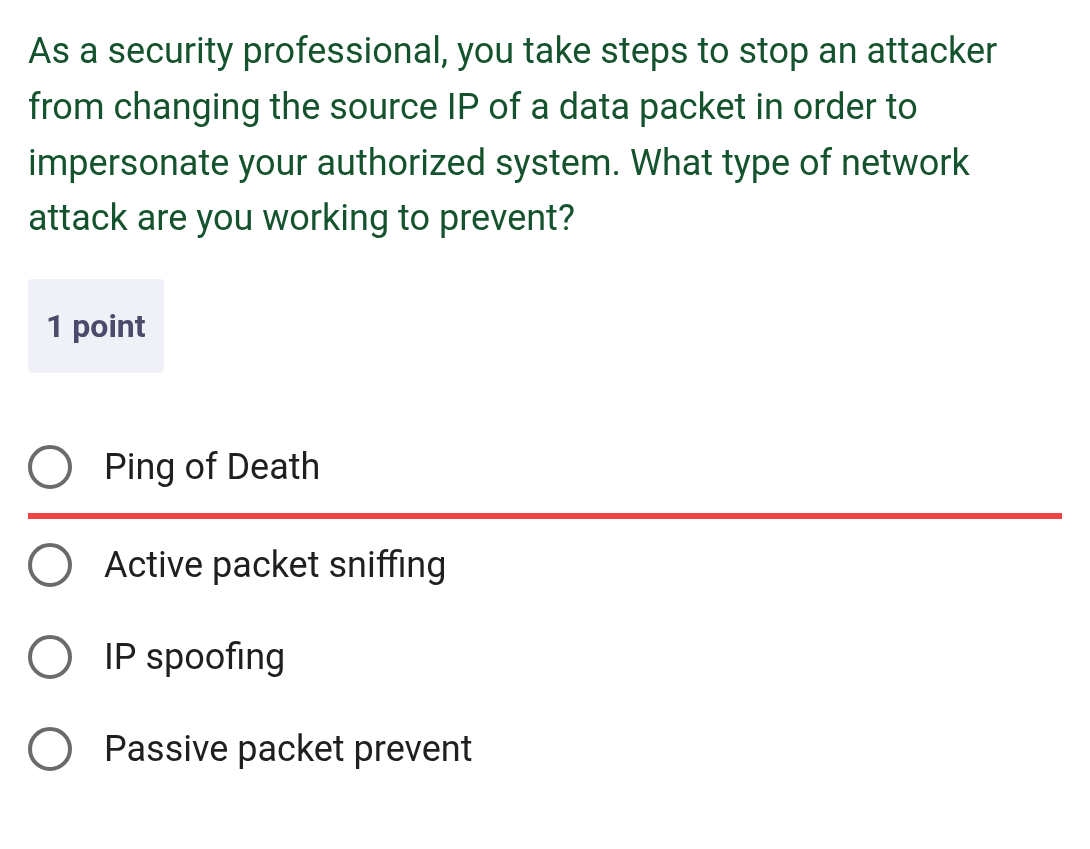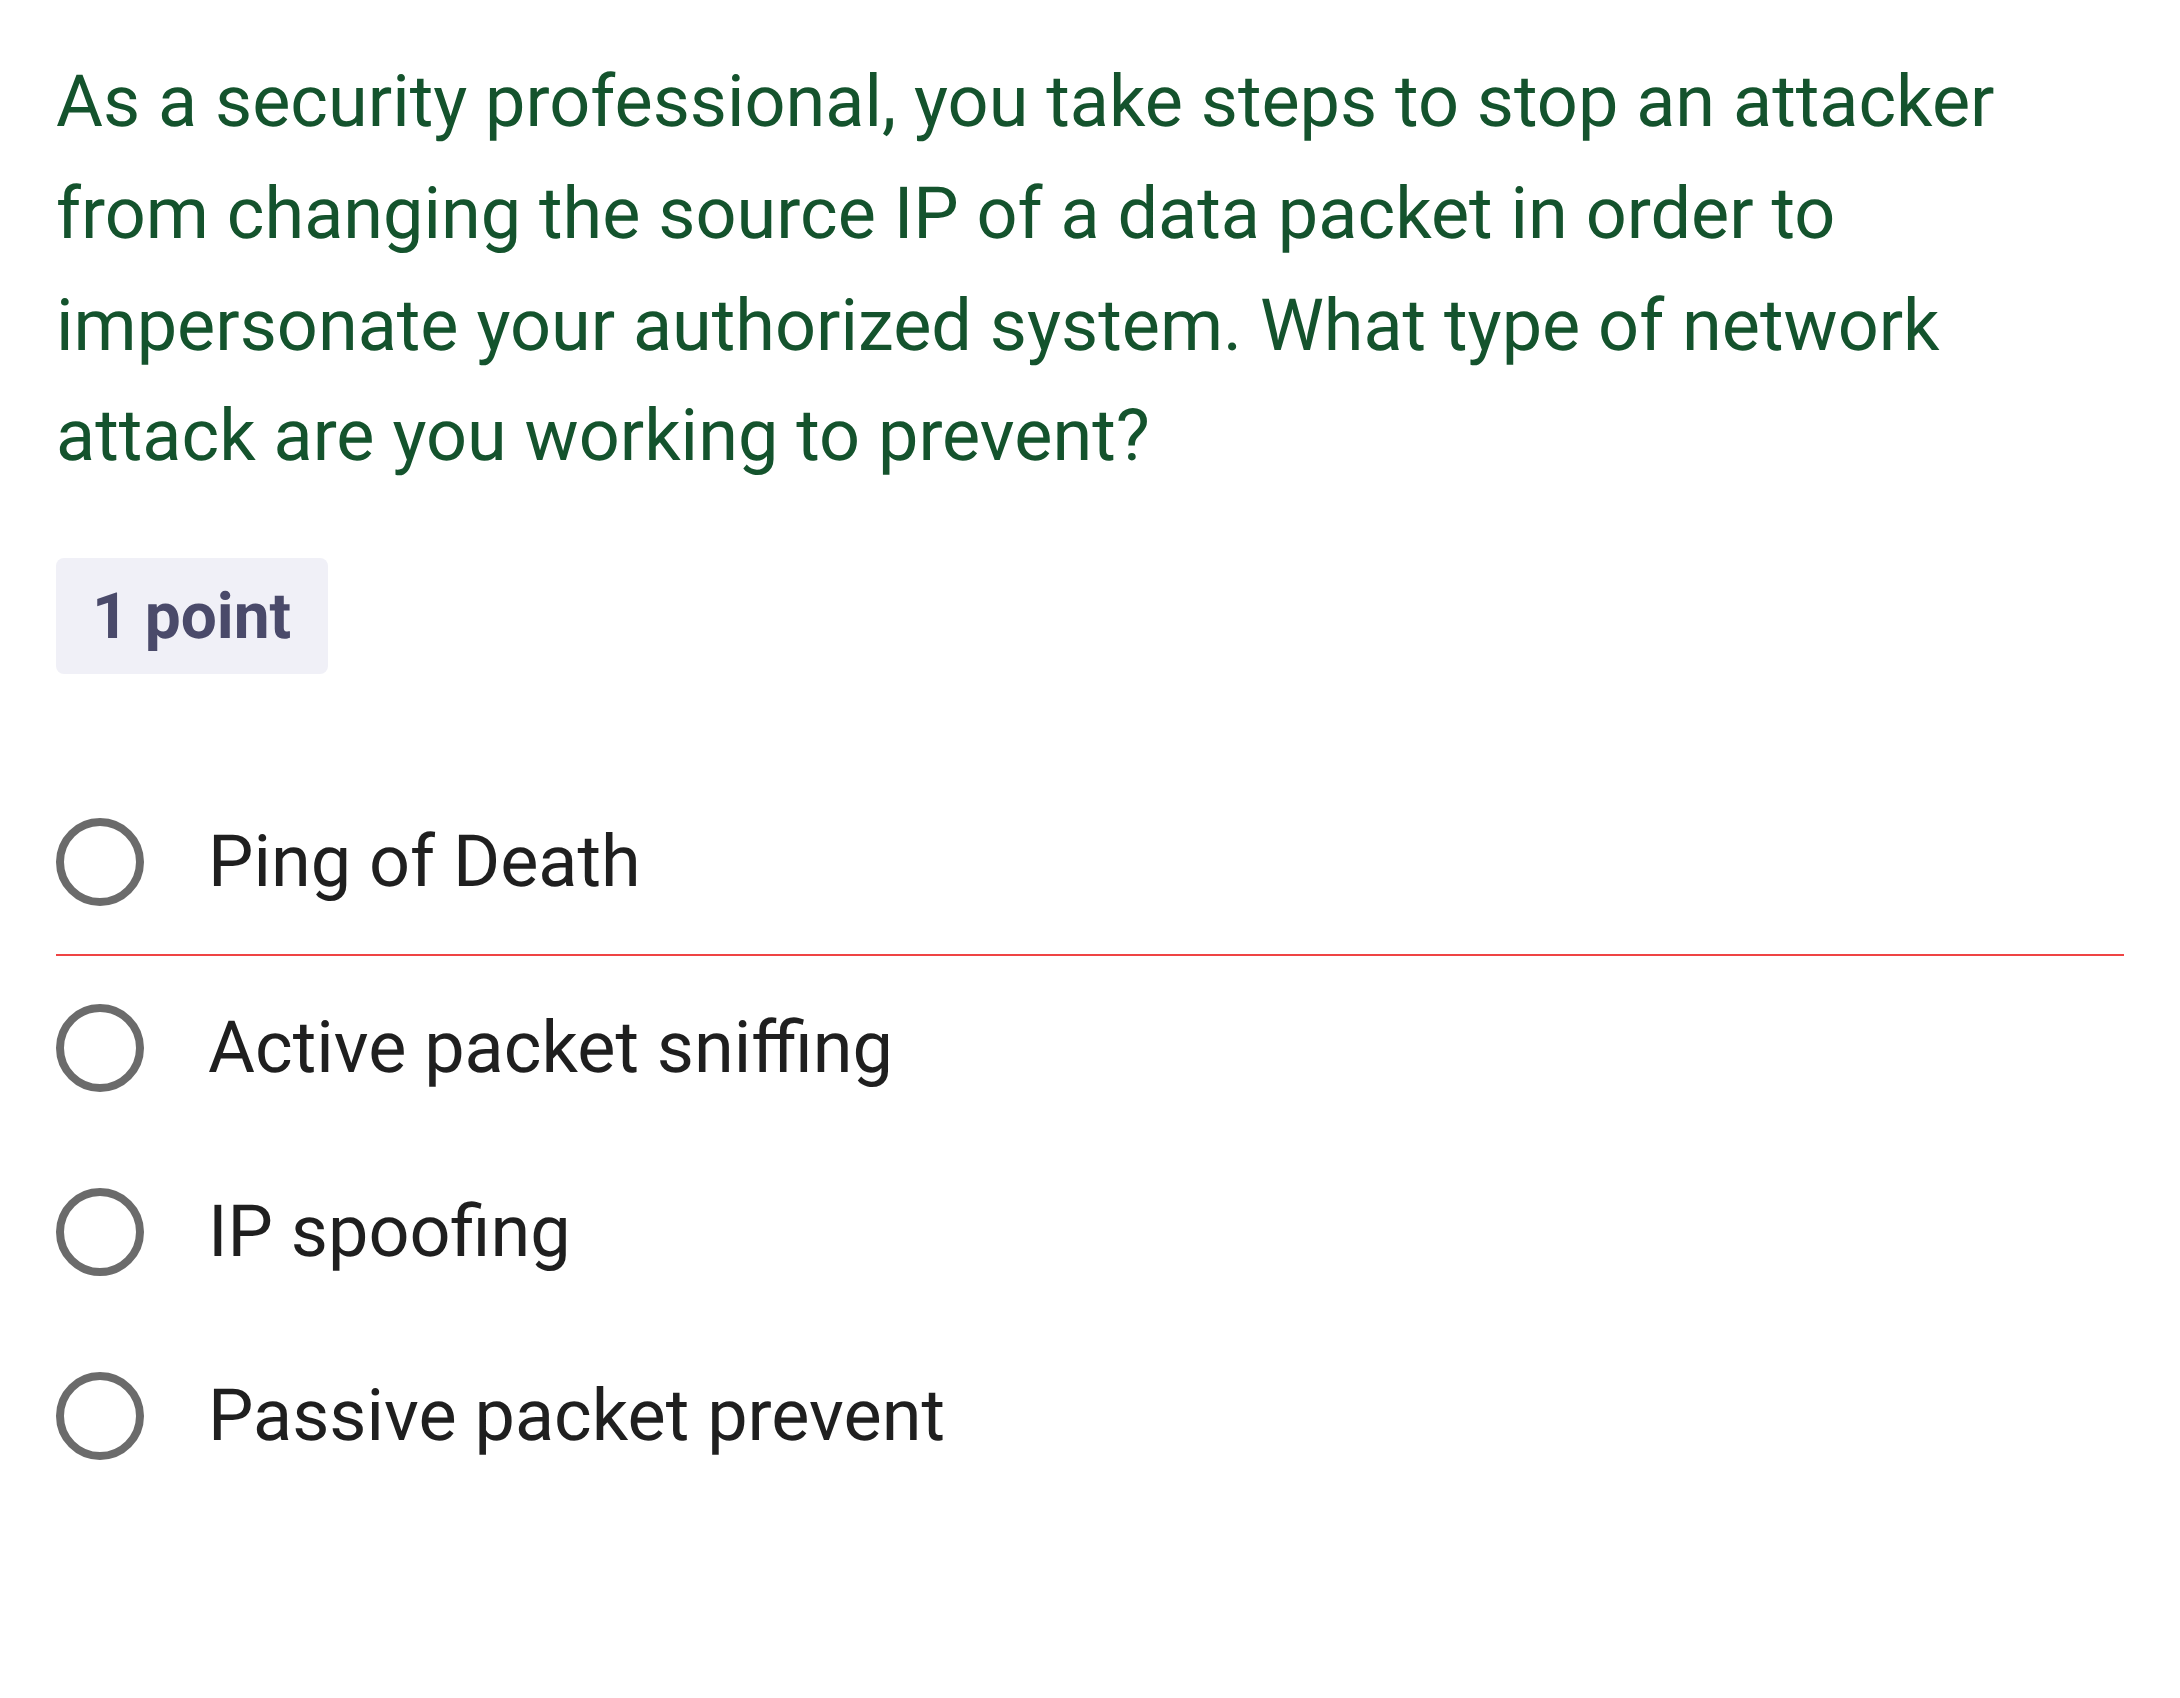--- a/index.html
+++ b/index.html
@@ -21,36 +21,36 @@
       color: #14532d;
       margin-bottom: 32px;
       font-weight: 400;
     }
     .points-badge {
       display: inline-block;
       background: #f0f0f7;
       color: #4a4a6a;
       font-size: 32px;
       font-weight: 700;
-      padding: 10px 18px;
+      padding: 28px 18px;
       border-radius: 4px;
       margin-bottom: 48px;
     }
     .options {
       display: flex;
       flex-direction: column;
     }
     .option {
       display: flex;
       align-items: center;
       padding: 24px 0;
       cursor: pointer;
     }
     .option.first-divider {
-      border-bottom: 1px solid #ef4444;
+      border-bottom: 6px solid #ef4444;
     }
     .radio {
       width: 44px;
       height: 44px;
       border: 4px solid #6b6b6b;
       border-radius: 50%;
       flex-shrink: 0;
       margin-right: 32px;
       background: #ffffff;
     }

